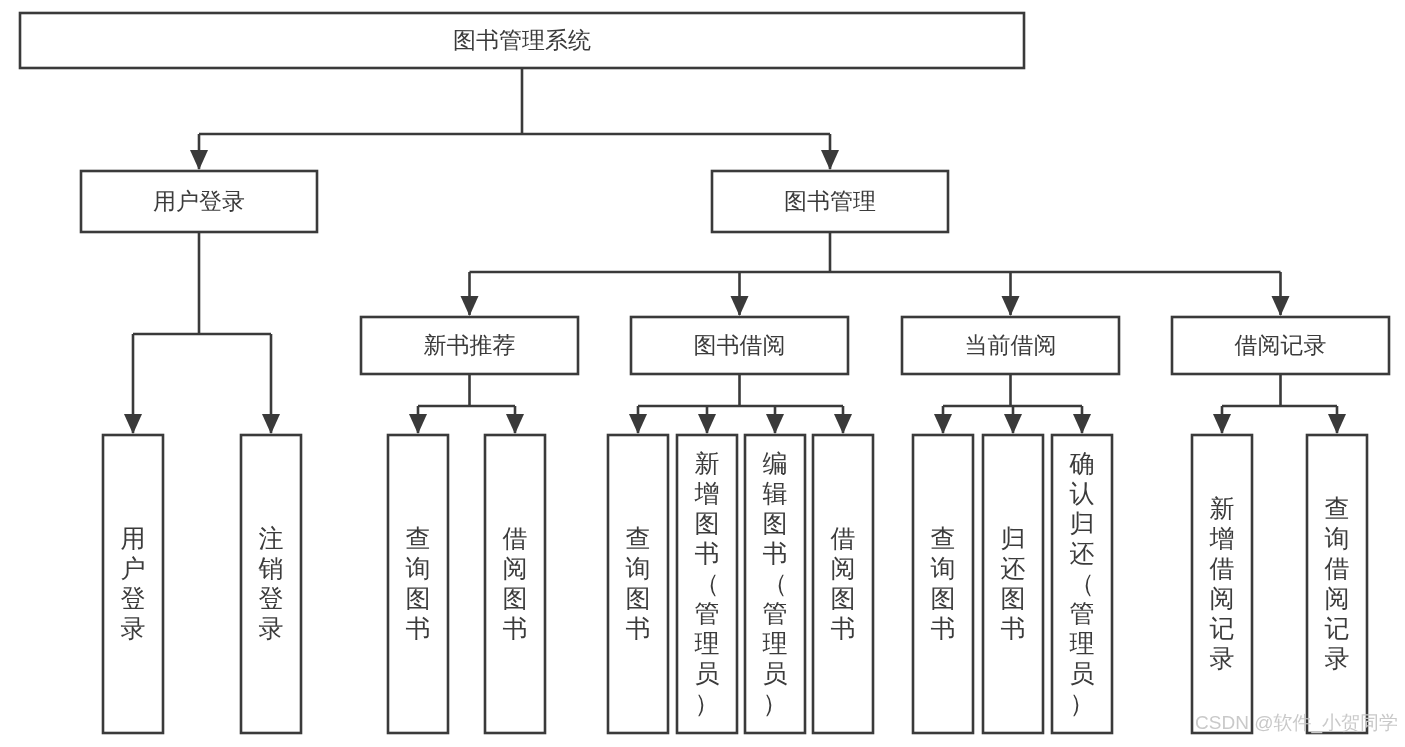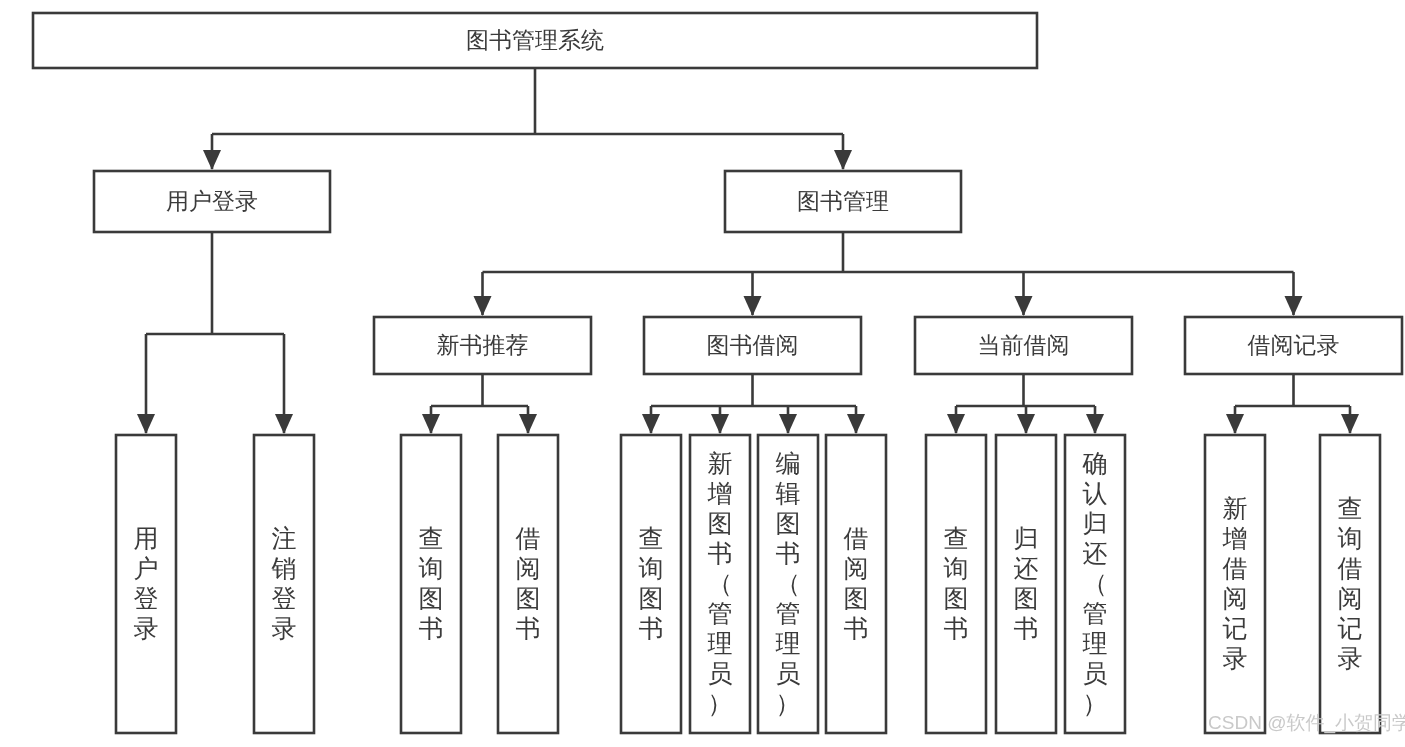--- a/index.html
+++ b/index.html
@@ -12,21 +12,20 @@
     height: 747px;
     font-family: "Liberation Sans", "DejaVu Sans", sans-serif;
     overflow: hidden;
     position: relative;
   }
   #diagram-root {
     position: absolute;
     left: 0; top: 0;
     width: 1164px;
     height: 747px;
-    padding-left: 13px;
   }
   svg.diagram {
     display: block;
     width: 1405px;
     height: 747px;
   }
   .node-box {
     fill: #ffffff;
     stroke: #3a3a3a;
     stroke-width: 2.6;

